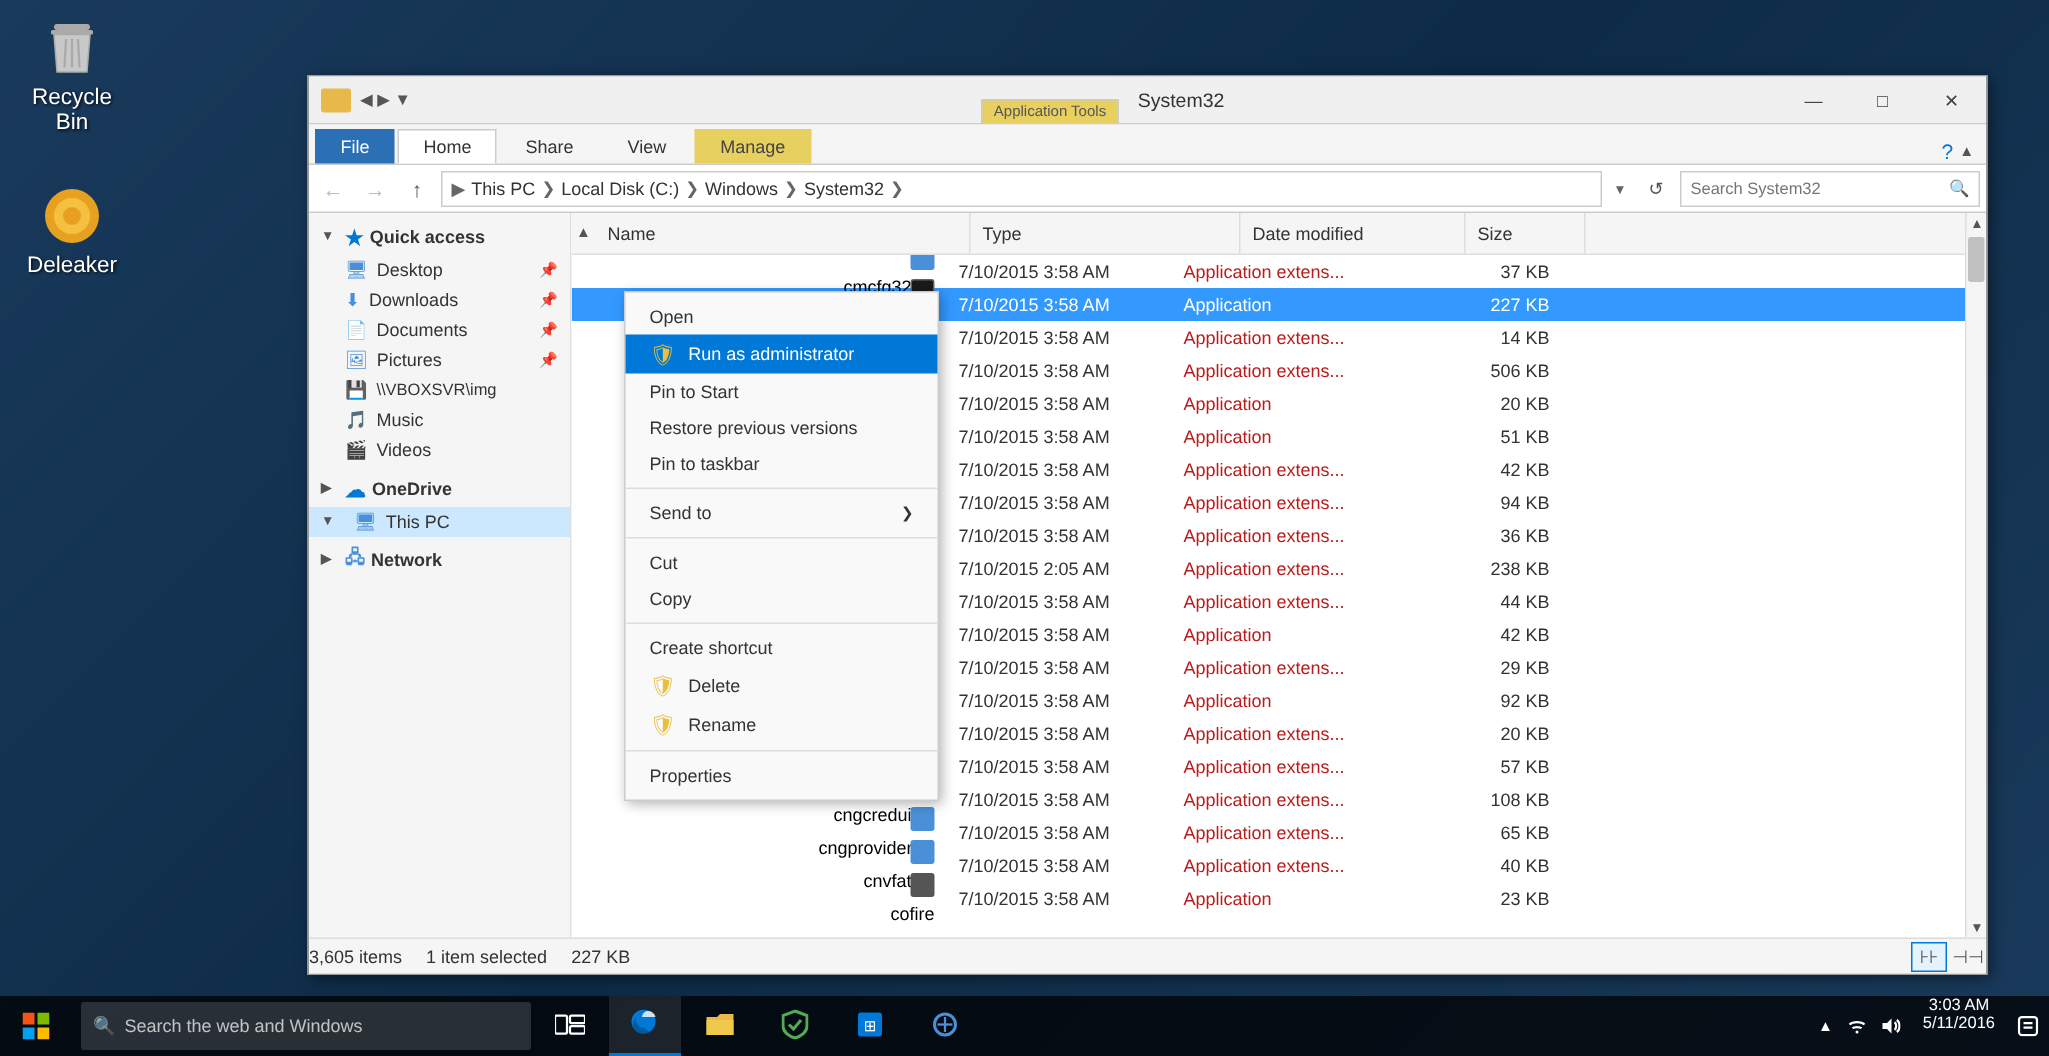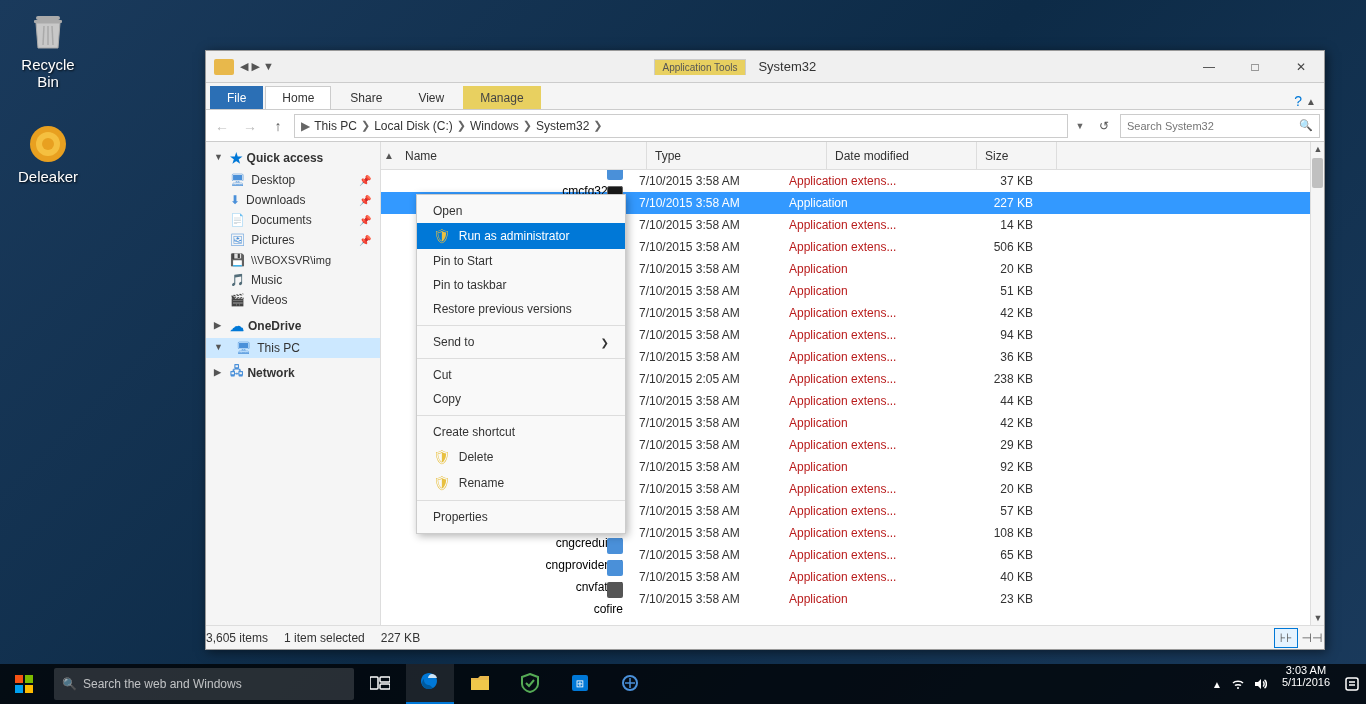--- a/index.html
+++ b/index.html
@@ -543,21 +543,21 @@
   </div>
 
   <div class="explorer-window">
 
     <div class="title-bar">
       <div class="title-bar-left">
         <div class="title-folder-icon"></div>
         <span style="font-size:11px; color:#555;">◀ ▶ ▼</span>
       </div>
 
-      <div style="display:flex; align-items:center; padding:0 4px; gap:0;">
+      <div style="display:flex; align-items:flex-end; padding:0 4px; gap:0;">
         <div style="background:#e8d060; padding:2px 8px; font-size:10px; color:#555; border:1px solid #ccc; border-bottom:none;">
           <span>Application Tools</span>
         </div>
       </div>
       <div style="flex:1; display:flex; align-items:center; padding-left:8px;">
         <span style="font-size:13px; color:#333;">System32</span>
       </div>
       <div class="window-controls">
         <div class="win-btn minimize">—</div>
         <div class="win-btn maximize">□</div>
@@ -891,24 +891,24 @@
       <span>Open</span>
     </div>
     <div class="ctx-item highlighted">
       <span style="color:#e8c040; font-size:14px;">🛡</span>
       <span>Run as administrator</span>
     </div>
     <div class="ctx-item">
       <span>Pin to Start</span>
     </div>
     <div class="ctx-item">
+      <span>Restore previous versions</span>
+    </div>
+    <div class="ctx-item">
       <span>Pin to taskbar</span>
-    </div>
-    <div class="ctx-item">
-      <span>Restore previous versions</span>
     </div>
     <div class="ctx-separator"></div>
     <div class="ctx-item">
       <span>Send to</span>
       <span class="ctx-arrow">❯</span>
     </div>
     <div class="ctx-separator"></div>
     <div class="ctx-item">
       <span>Cut</span>
     </div>

